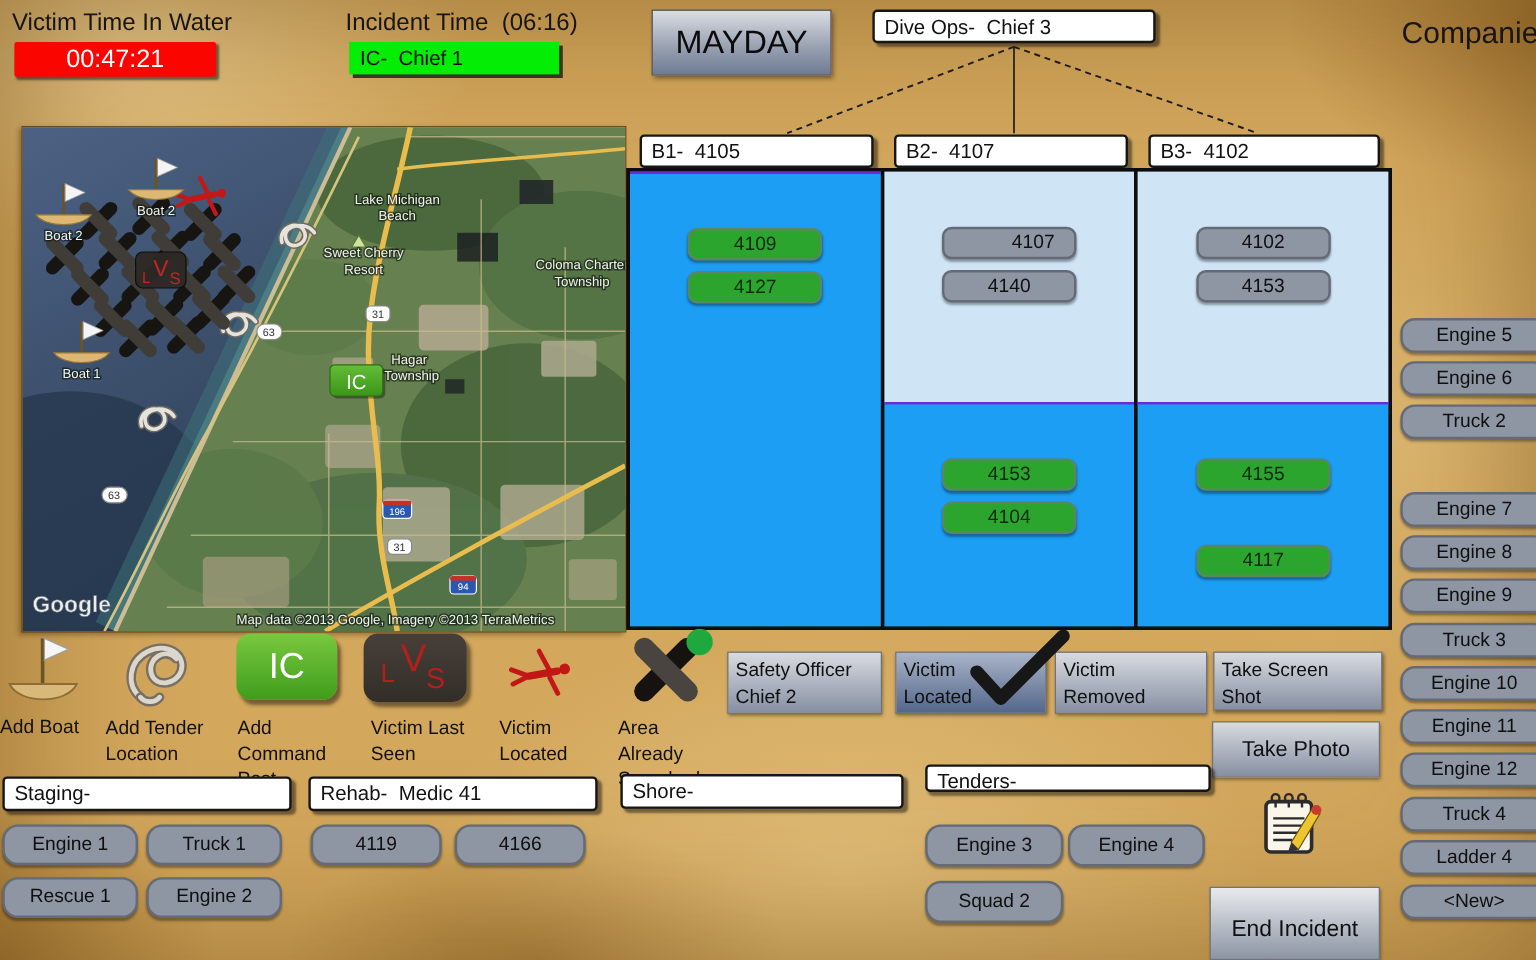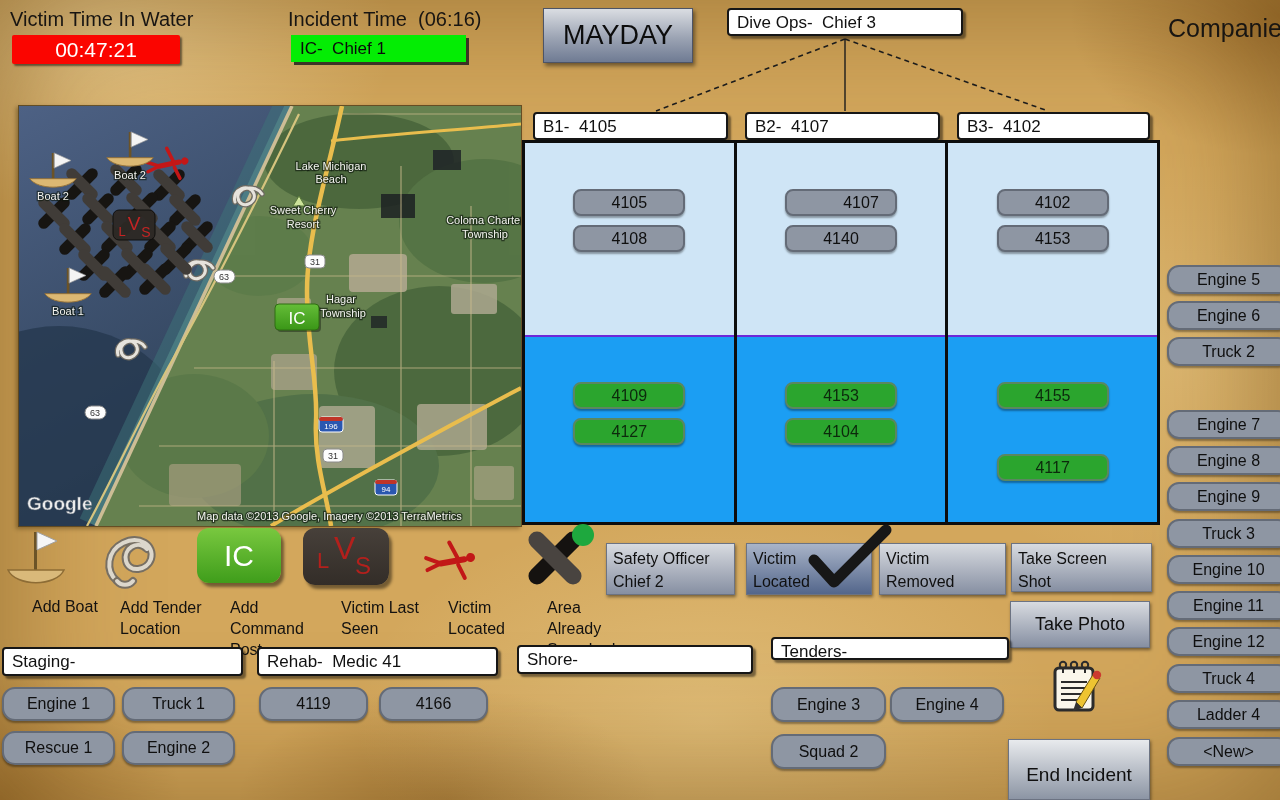--- a/index.html
+++ b/index.html
@@ -41,21 +41,21 @@
   .icchief{position:absolute;left:291px;top:35px;width:166px;height:27px;background:#04ed04;
          color:#0b0b0b;font-size:17px;display:flex;align-items:center;padding-left:9px;
          box-shadow:3px 3px 0 rgba(25,25,25,.8);white-space:pre;}
   .board{position:absolute;left:522px;top:140px;width:638px;height:385px;display:flex;
          background:#0d0d0d;border:3px solid #0d0d0d;box-sizing:border-box;}
   .col{flex:1;display:flex;flex-direction:column;margin-right:3px;}
   .col:last-child{margin-right:0;}
   .surface{height:192px;background:#cfe5f6;position:relative;}
   .water{flex:1;background:#1b9ef3;position:relative;border-top:2px solid #6d28d9;}
   .colhead{height:28px;}
-  .toollbl{position:absolute;font-size:16px;color:#141210;line-height:1.32;white-space:pre;padding-left:32px;}
+  .toollbl{position:absolute;font-size:16px;color:#141210;line-height:1.32;white-space:pre;}
   .sidebtn{left:1167px;width:123px;height:29px;border-radius:12px;}
   .mapbox{position:absolute;left:18px;top:105px;width:502px;height:420px;border:1px solid rgba(45,32,8,.65);
           box-shadow:-2px 2px 4px rgba(60,40,5,.4);}
   svg text{font-family:"Liberation Sans",sans-serif;}
   .maplabel{paint-order:stroke;stroke:rgba(10,20,10,.6);stroke-width:2.5px;fill:#f3f3ef;font-size:11px;}
 </style>
 </head>
 <body>
 
 <div class="lbl" style="left:10px;top:8px;">Victim Time In Water</div>
@@ -298,24 +298,20 @@
   <text x="178" y="414" font-size="10" class="maplabel">Map data ©2013 Google,  Imagery ©2013 TerraMetrics</text>
 </svg>
 </div>
 
 <div class="whitebox colhead" style="left:533px;top:112px;width:195px;">B1-  4105</div>
 <div class="whitebox colhead" style="left:745px;top:112px;width:195px;">B2-  4107</div>
 <div class="whitebox colhead" style="left:957px;top:112px;width:193px;">B3-  4102</div>
 
 <div class="board">
   <div class="col">
-    <div class="surface">
-      <div class="graybtn unit" style="top:46px;">4105</div>
-      <div class="graybtn unit" style="top:82px;">4108</div>
-    </div>
     <div class="water">
       <div class="greenbtn unit" style="top:45px;">4109</div>
       <div class="greenbtn unit" style="top:81px;">4127</div>
     </div>
   </div>
   <div class="col">
     <div class="surface">
       <div class="graybtn unit" style="top:46px;padding-left:40px;">4107</div>
       <div class="graybtn unit" style="top:82px;">4140</div>
     </div>

